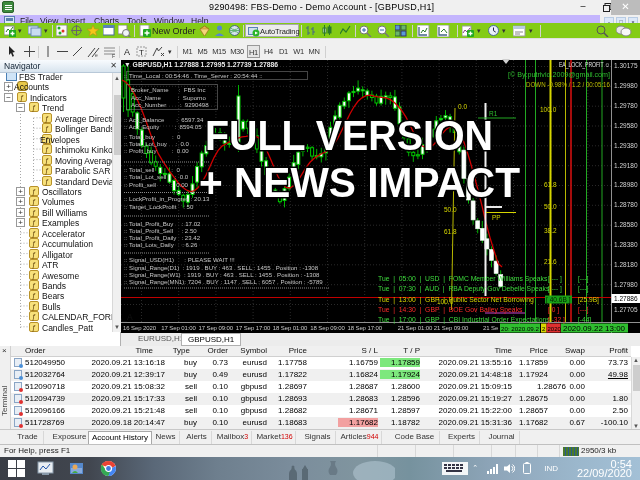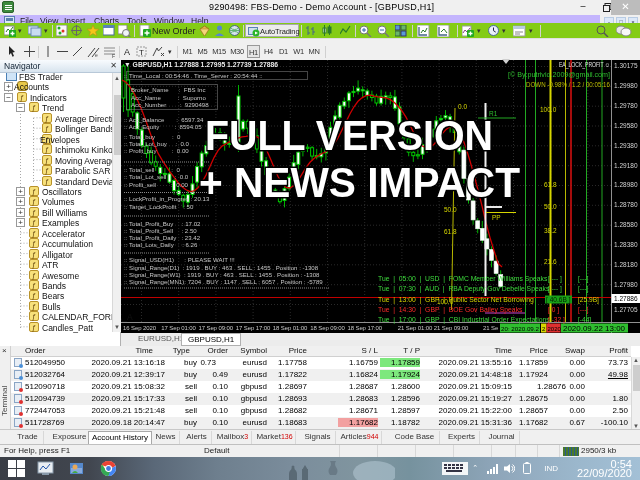--- a/index.html
+++ b/index.html
@@ -761,21 +761,21 @@
 <span class="th" style="left:496px;width:78px;text-align:right">Swap</span>
 <span class="th" style="left:539px;width:78px;text-align:right">Profit</span>
   </div>
 <div class="trw" style="top:11px;background:#fff">
         <span class="ticon">
           <span class="tdot" style="background:#4a90d9"></span>
         </span>
         <span class="tord">512049950</span>
         <span class="tc" style="left:76px;width:78px;">2020.09.21 13:16:18</span>
         <span class="tc" style="left:108px;width:78px;">buy</span>
-        <span class="tc" style="left:139px;width:66px;">0.73</span>
+        <span class="tc" style="left:139px;width:78px;">0.73</span>
         <span class="tc" style="left:178px;width:78px;">eurusd</span>
         <span class="tc" style="left:218px;width:78px;">1.17758</span>
         <span class="tc" style="left:289px;width:78px;">1.16759</span>
         <span class="tc" style="left:369px;width:40px;background:#7de87d;">1.17859</span>
         <span class="tc" style="left:423px;width:78px;">2020.09.21 13:55:16</span>
         <span class="tc" style="left:459px;width:78px;">1.17859</span>
         <span class="tc" style="left:496px;width:78px;">0.00</span>
         <span class="tc" style="left:539px;width:78px;">73.73</span>
       </div>
 <div class="trw" style="top:23px;background:#f0f0f0">
@@ -826,21 +826,21 @@
         <span class="tc" style="left:331px;width:78px;">1.28596</span>
         <span class="tc" style="left:423px;width:78px;">2020.09.21 15:19:27</span>
         <span class="tc" style="left:459px;width:78px;">1.28675</span>
         <span class="tc" style="left:496px;width:78px;">0.00</span>
         <span class="tc" style="left:539px;width:78px;">1.80</span>
       </div>
 <div class="trw" style="top:59px;background:#fff">
         <span class="ticon">
           <span class="tdot" style="background:#e03030"></span>
         </span>
-        <span class="tord">772447053</span>
+        <span class="tord">512096166</span>
         <span class="tc" style="left:76px;width:78px;">2020.09.21 15:21:48</span>
         <span class="tc" style="left:108px;width:78px;">sell</span>
         <span class="tc" style="left:139px;width:78px;">0.10</span>
         <span class="tc" style="left:178px;width:78px;">gbpusd</span>
         <span class="tc" style="left:218px;width:78px;">1.28682</span>
         <span class="tc" style="left:289px;width:78px;">1.28671</span>
         <span class="tc" style="left:331px;width:78px;">1.28597</span>
         <span class="tc" style="left:423px;width:78px;">2020.09.21 15:22:00</span>
         <span class="tc" style="left:459px;width:78px;">1.28657</span>
         <span class="tc" style="left:496px;width:78px;">0.00</span>
@@ -882,21 +882,20 @@
 <span class="btab" style="left:214px;width:38px">Mailbox<span class="bnum">3</span></span>
 <span class="btab" style="left:254px;width:42px">Market<span class="bnum">136</span></span>
 <span class="btab" style="left:300px;width:36px">Signals</span>
 <span class="btab" style="left:338px;width:44px">Articles<span class="bnum">944</span></span>
 <span class="btab" style="left:390px;width:50px">Code Base</span>
 <span class="btab" style="left:444px;width:36px">Experts</span>
 <span class="btab" style="left:484px;width:36px">Journal</span>
  </div>
  <div id="status">
   <span style="position:absolute;left:4px;top:1px">For Help, press F1</span>
-  <span class="cell" style="left:200px;width:140px;padding:1px 0 0 4px">Default</span>
   <span class="cell" style="left:340px;width:38px"></span>
   <span class="cell" style="left:378px;width:38px"></span>
   <span class="cell" style="left:416px;width:38px"></span>
   <span class="cell" style="left:454px;width:38px"></span>
   <span class="cell" style="left:492px;width:24px"></span>
   <span class="cell" style="left:516px;width:22px"></span>
   <span class="cell" style="left:538px;width:22px"></span>
   <span style="position:absolute;left:563px;top:2px;width:16px;height:9px;background:repeating-linear-gradient(90deg,#4a7a2a 0 2px,#2a5a8a 2px 3px)"></span>
   <span style="position:absolute;left:581px;top:1px">2950/3 kb</span>
  </div>

